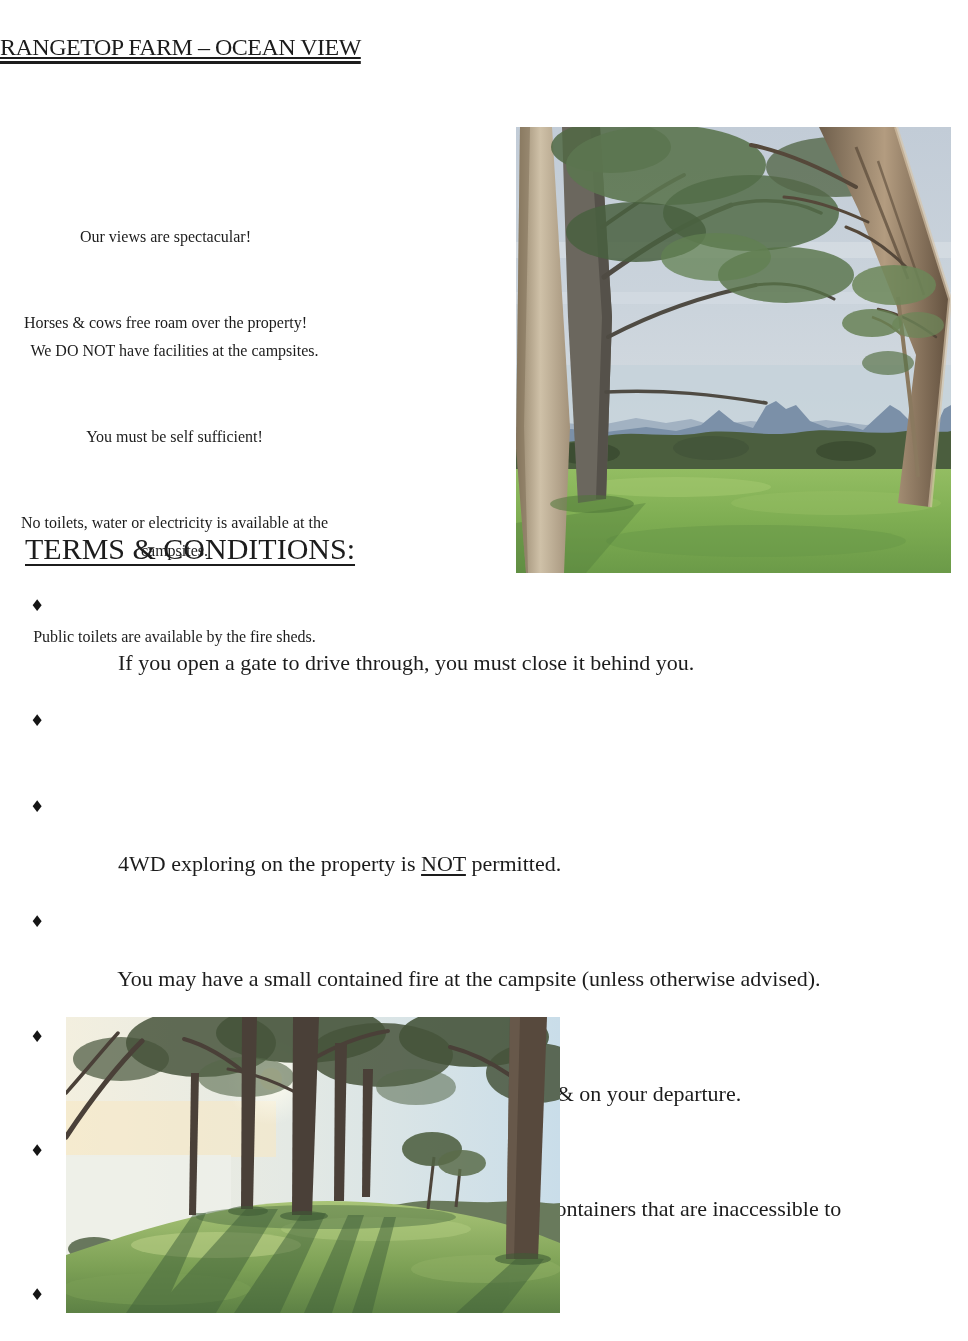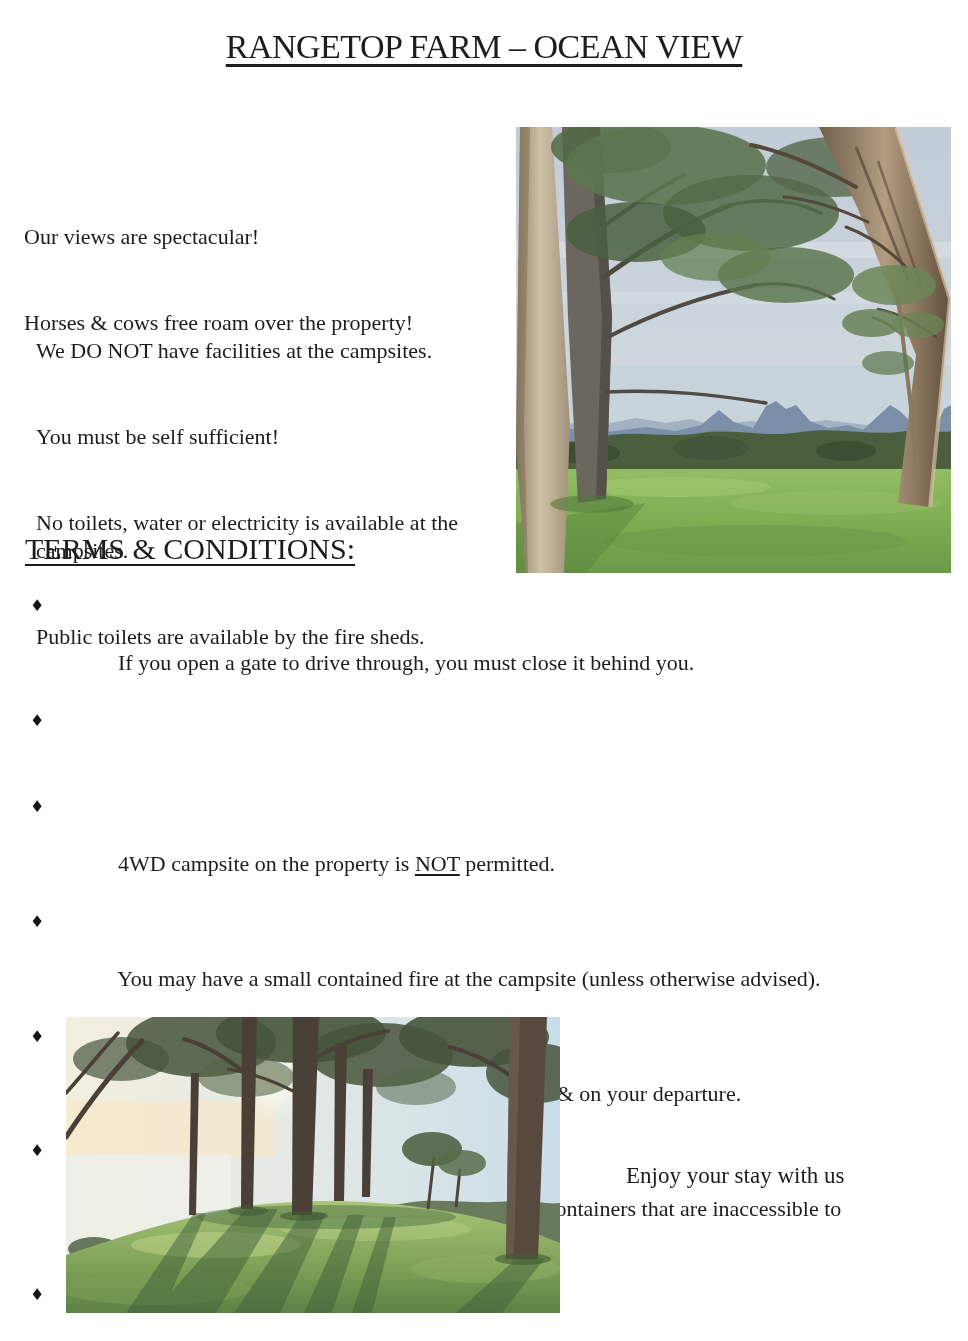--- a/index.html
+++ b/index.html
@@ -1,25 +1,25 @@
 <!DOCTYPE html>
 <html><head>
 <meta charset="utf-8">
 <style>
   html,body{margin:0;padding:0;background:#ffffff;}
   .page{
     position:relative;width:968px;height:1341px;background:#ffffff;overflow:hidden;
     font-family:"Liberation Serif","DejaVu Serif",serif;color:#1c1c1c;
   }
-  .title{position:absolute;top:25px;left:0;width:968px;text-align:center;
-    font-size:34px;line-height:44px;letter-spacing:-0.5px;}
+  .title{position:absolute;top:25px;left:0;width:968px;text-align:left;
+    font-size:24px;line-height:44px;letter-spacing:-0.5px;text-decoration:underline;}
   .title-line1{text-decoration:underline;text-decoration-thickness:2.5px;text-underline-offset:6px;}
-  .body-text{font-size:22px;line-height:28.6px;white-space:pre;}
+  .body-text{font-size:16px;line-height:28.6px;white-space:pre;text-align:center;}
   .intro{position:absolute;left:24px;top:166px;}
-  .facilities{position:absolute;left:36px;top:280px;}
+  .facilities{position:absolute;left:21px;top:280px;}
   .terms-heading{position:absolute;left:25px;top:534px;font-size:30px;line-height:30px;
     text-decoration:underline;text-decoration-thickness:2px;text-underline-offset:5px;}
   .terms{position:absolute;left:25px;top:592px;width:910px;margin:0;padding:0;list-style:none;
     font-size:22px;line-height:28.7px;}
   .terms li{position:relative;padding-left:60px;white-space:pre;}
   .bullet{position:absolute;left:5px;top:0px;font-size:16px;
     font-family:"DejaVu Sans","Liberation Sans",sans-serif;color:#151515;}
   .uline{text-decoration:underline;text-decoration-thickness:2px;text-underline-offset:3px;}
   .closing{position:absolute;left:626px;top:1161px;font-size:23px;line-height:30px;}
   .photo{position:absolute;display:block;}
@@ -129,21 +129,21 @@
   <ul class="terms">
     <li>
       <span class="bullet">♦</span>
       <span>If you open a gate to drive through, you must close it behind you.</span>
     </li>
     <li>
       <span class="bullet">♦</span>
     </li>
     <li>
       <span class="bullet">♦</span>
-      <span><span>4WD campsite on the property is </span><span class="uline">NOT</span><span> permitted.</span></span>
+      <span><span>4WD exploring on the property is </span><span class="uline">NOT</span><span> permitted.</span></span>
     </li>
     <li>
       <span class="bullet">♦</span>
       <span>You may have a small contained fire at the campsite (unless otherwise advised).</span>
     </li>
     <li>
       <span class="bullet">♦</span>
       <span>Any fire must be fully extinguished if unattended &amp; on your departure.</span>
     </li>
     <li>
@@ -233,15 +233,14 @@
     </g>
     <path d="M444,0 L481,0 L472,242 L440,242 Z" fill="#57493d"></path>
     <path d="M444,0 L454,0 L448,242 L440,242 Z" fill="#6b5c4d" opacity="0.8"></path>
     <g fill="#3f5c36" opacity="0.6">
       <ellipse cx="182" cy="194" rx="20" ry="5"></ellipse>
       <ellipse cx="238" cy="199" rx="24" ry="5"></ellipse>
       <ellipse cx="457" cy="242" rx="28" ry="6"></ellipse>
     </g>
   </svg>
 
-  <div class="closing">Enjoy your stay with us</div>
 
 </div>
 
 </body></html>

